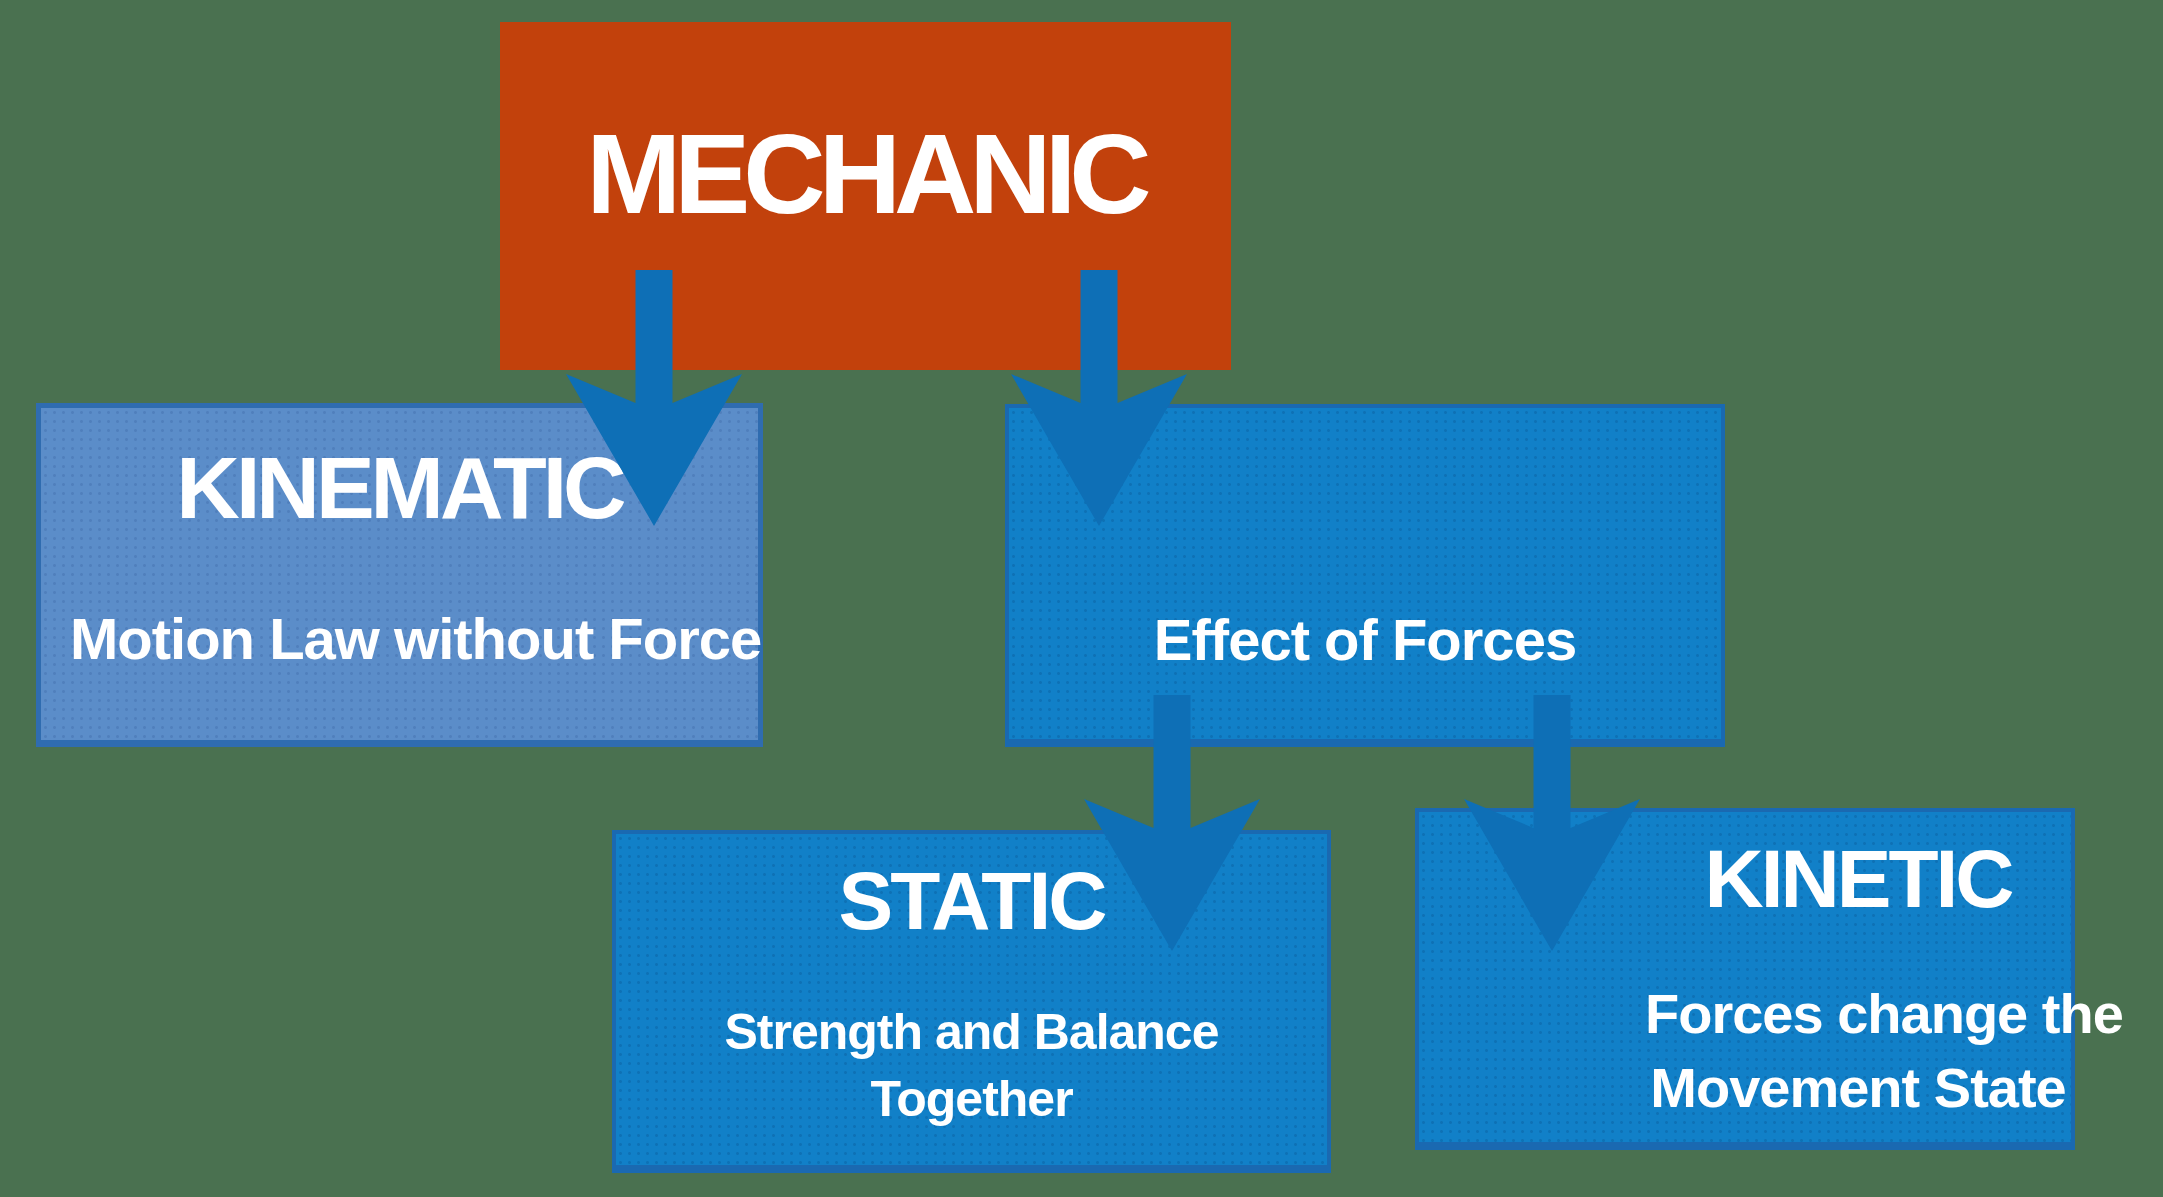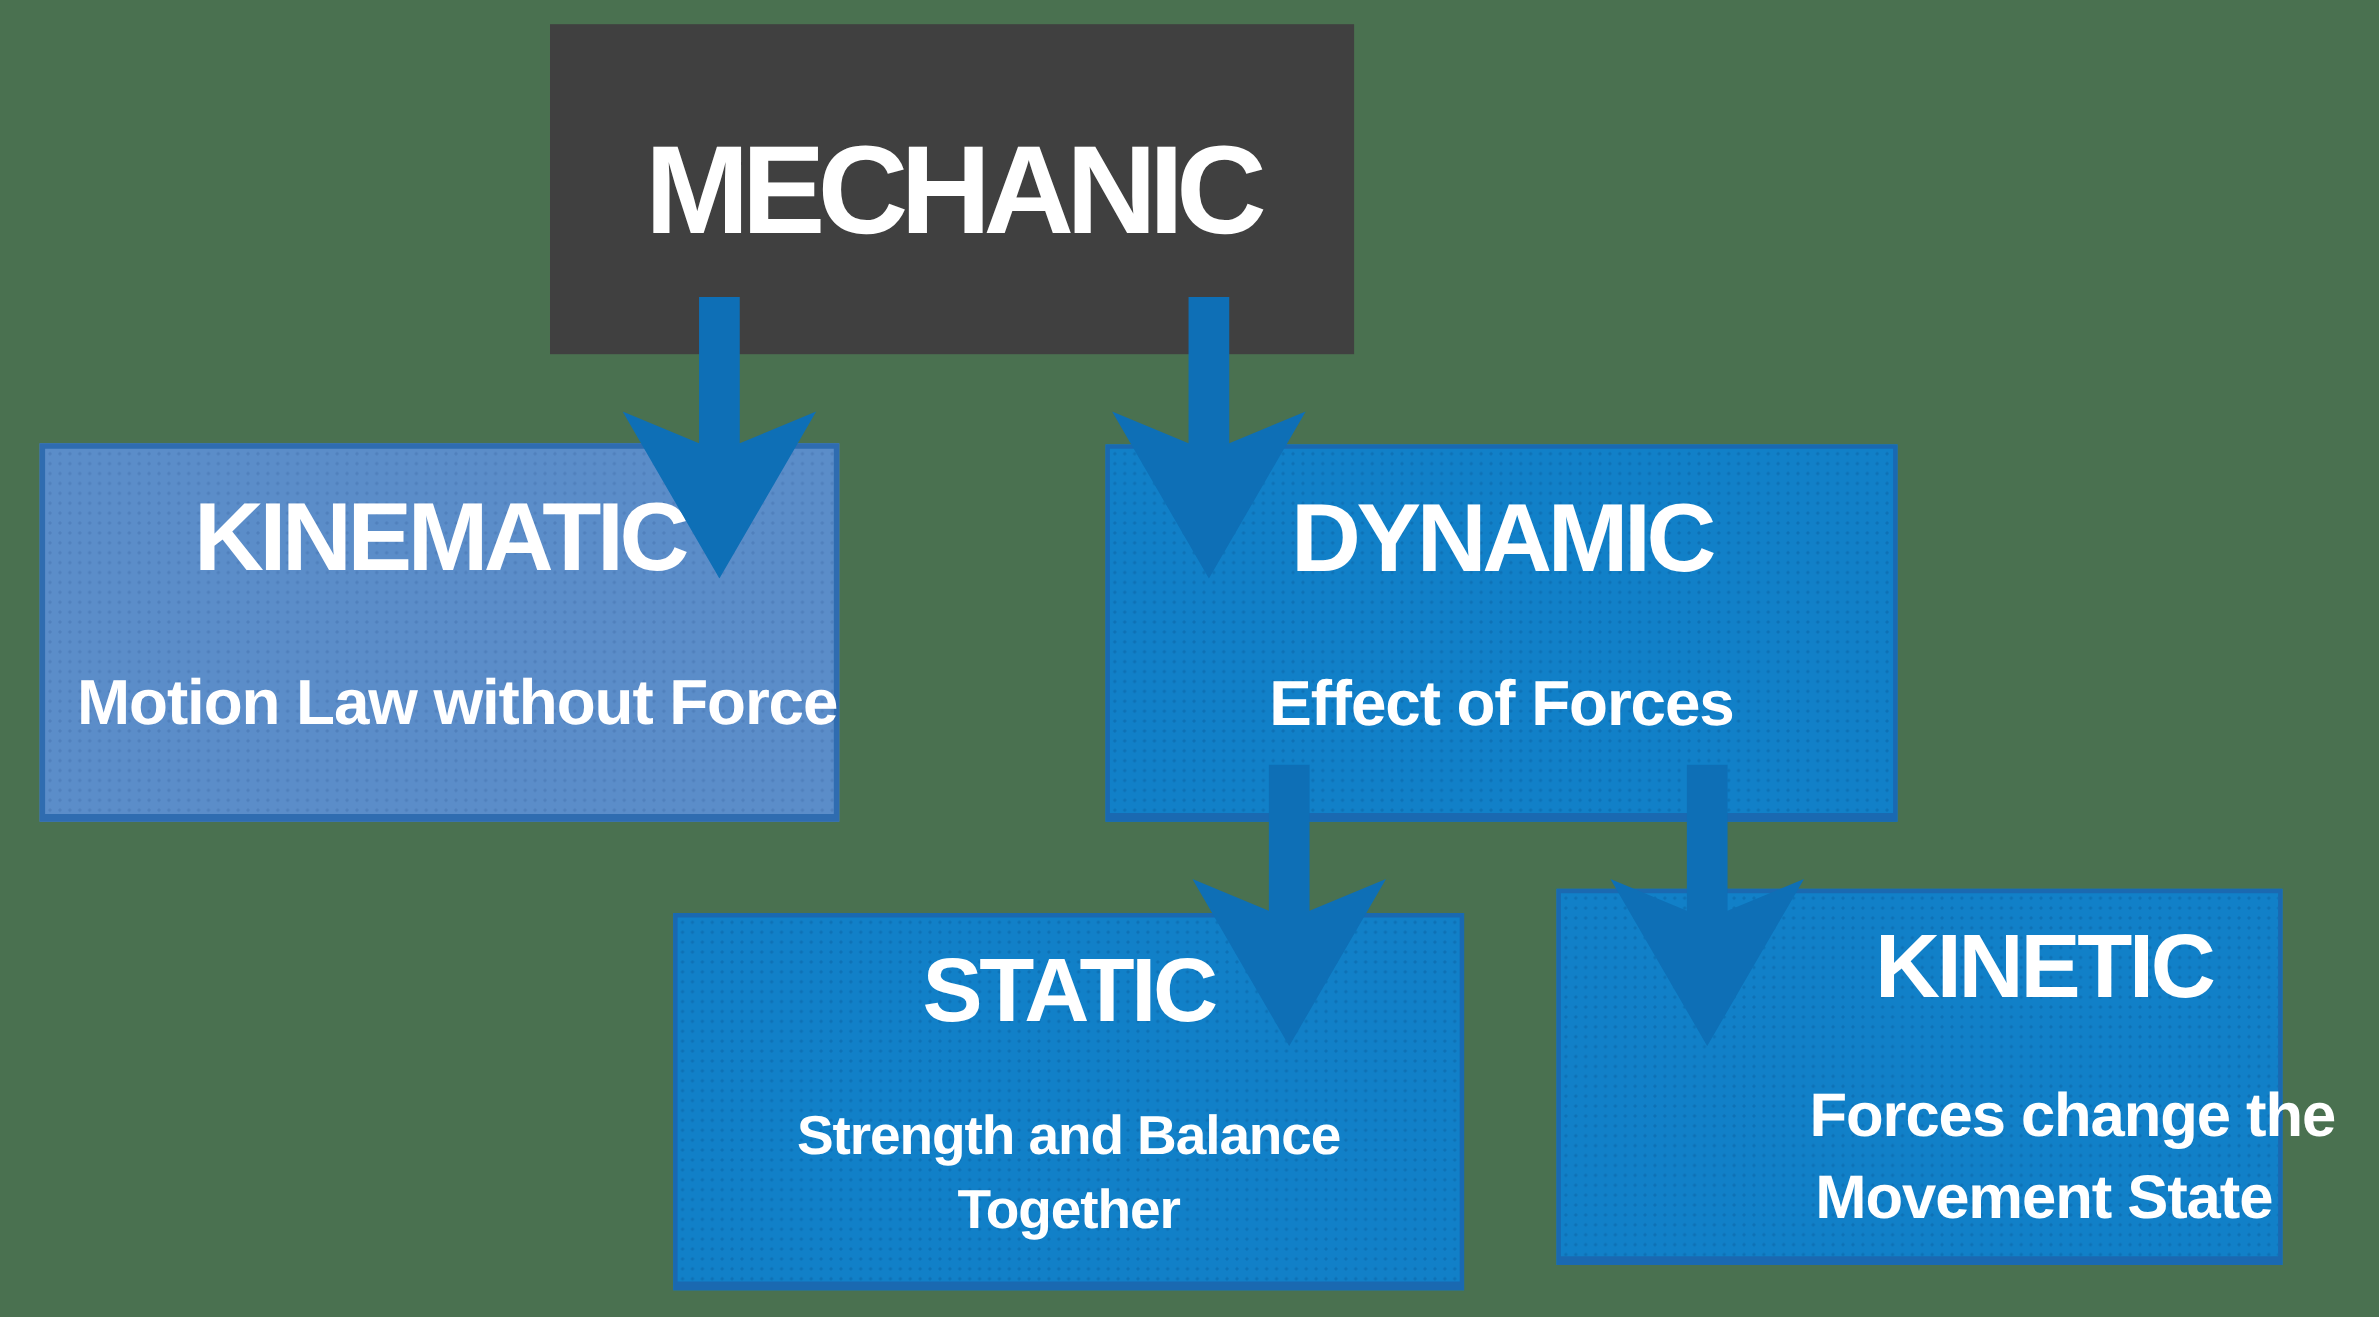--- a/index.html
+++ b/index.html
@@ -25,22 +25,22 @@
   .node .subtitle{
     position:absolute;left:0;right:0;
     text-align:center;
     font-weight:bold;
     line-height:1.33;
     letter-spacing:-1px;
     white-space:nowrap;
   }
   
   .node-mechanic{
-    left:500px;top:22px;width:731px;height:300px;
-    background:#404040;
+    left:500px;top:22px;width:731px;height:348px;
+    background:#c2410c;
   }
   .node-mechanic .title{top:95px;font-size:114px;letter-spacing:-7px;}
   
   .node-kinematic{
     left:36px;top:403px;width:727px;height:344px;
     background-color:#5b8dc9;
     background-image:radial-gradient(rgba(25,60,120,0.16) 1.2px, transparent 1.7px);
     background-size:9px 9px;
     border:5px solid #2f6cb0;
     border-bottom-width:7px;
@@ -81,21 +81,20 @@
   <div class="node node-mechanic">
     <div class="title">MECHANIC</div>
   </div>
 
   <div class="node node-kinematic">
     <div class="title">KINEMATIC</div>
     <div class="subtitle">Motion Law without Force</div>
   </div>
 
   <div class="node node-bright node-dynamic">
-    <div class="title">DYNAMIC</div>
     <div class="subtitle">Effect of Forces</div>
   </div>
 
   <div class="node node-bright node-static">
     <div class="title">STATIC</div>
     <div class="subtitle">
       <div>Strength and Balance</div>
       <div>Together</div>
     </div>
   </div>

